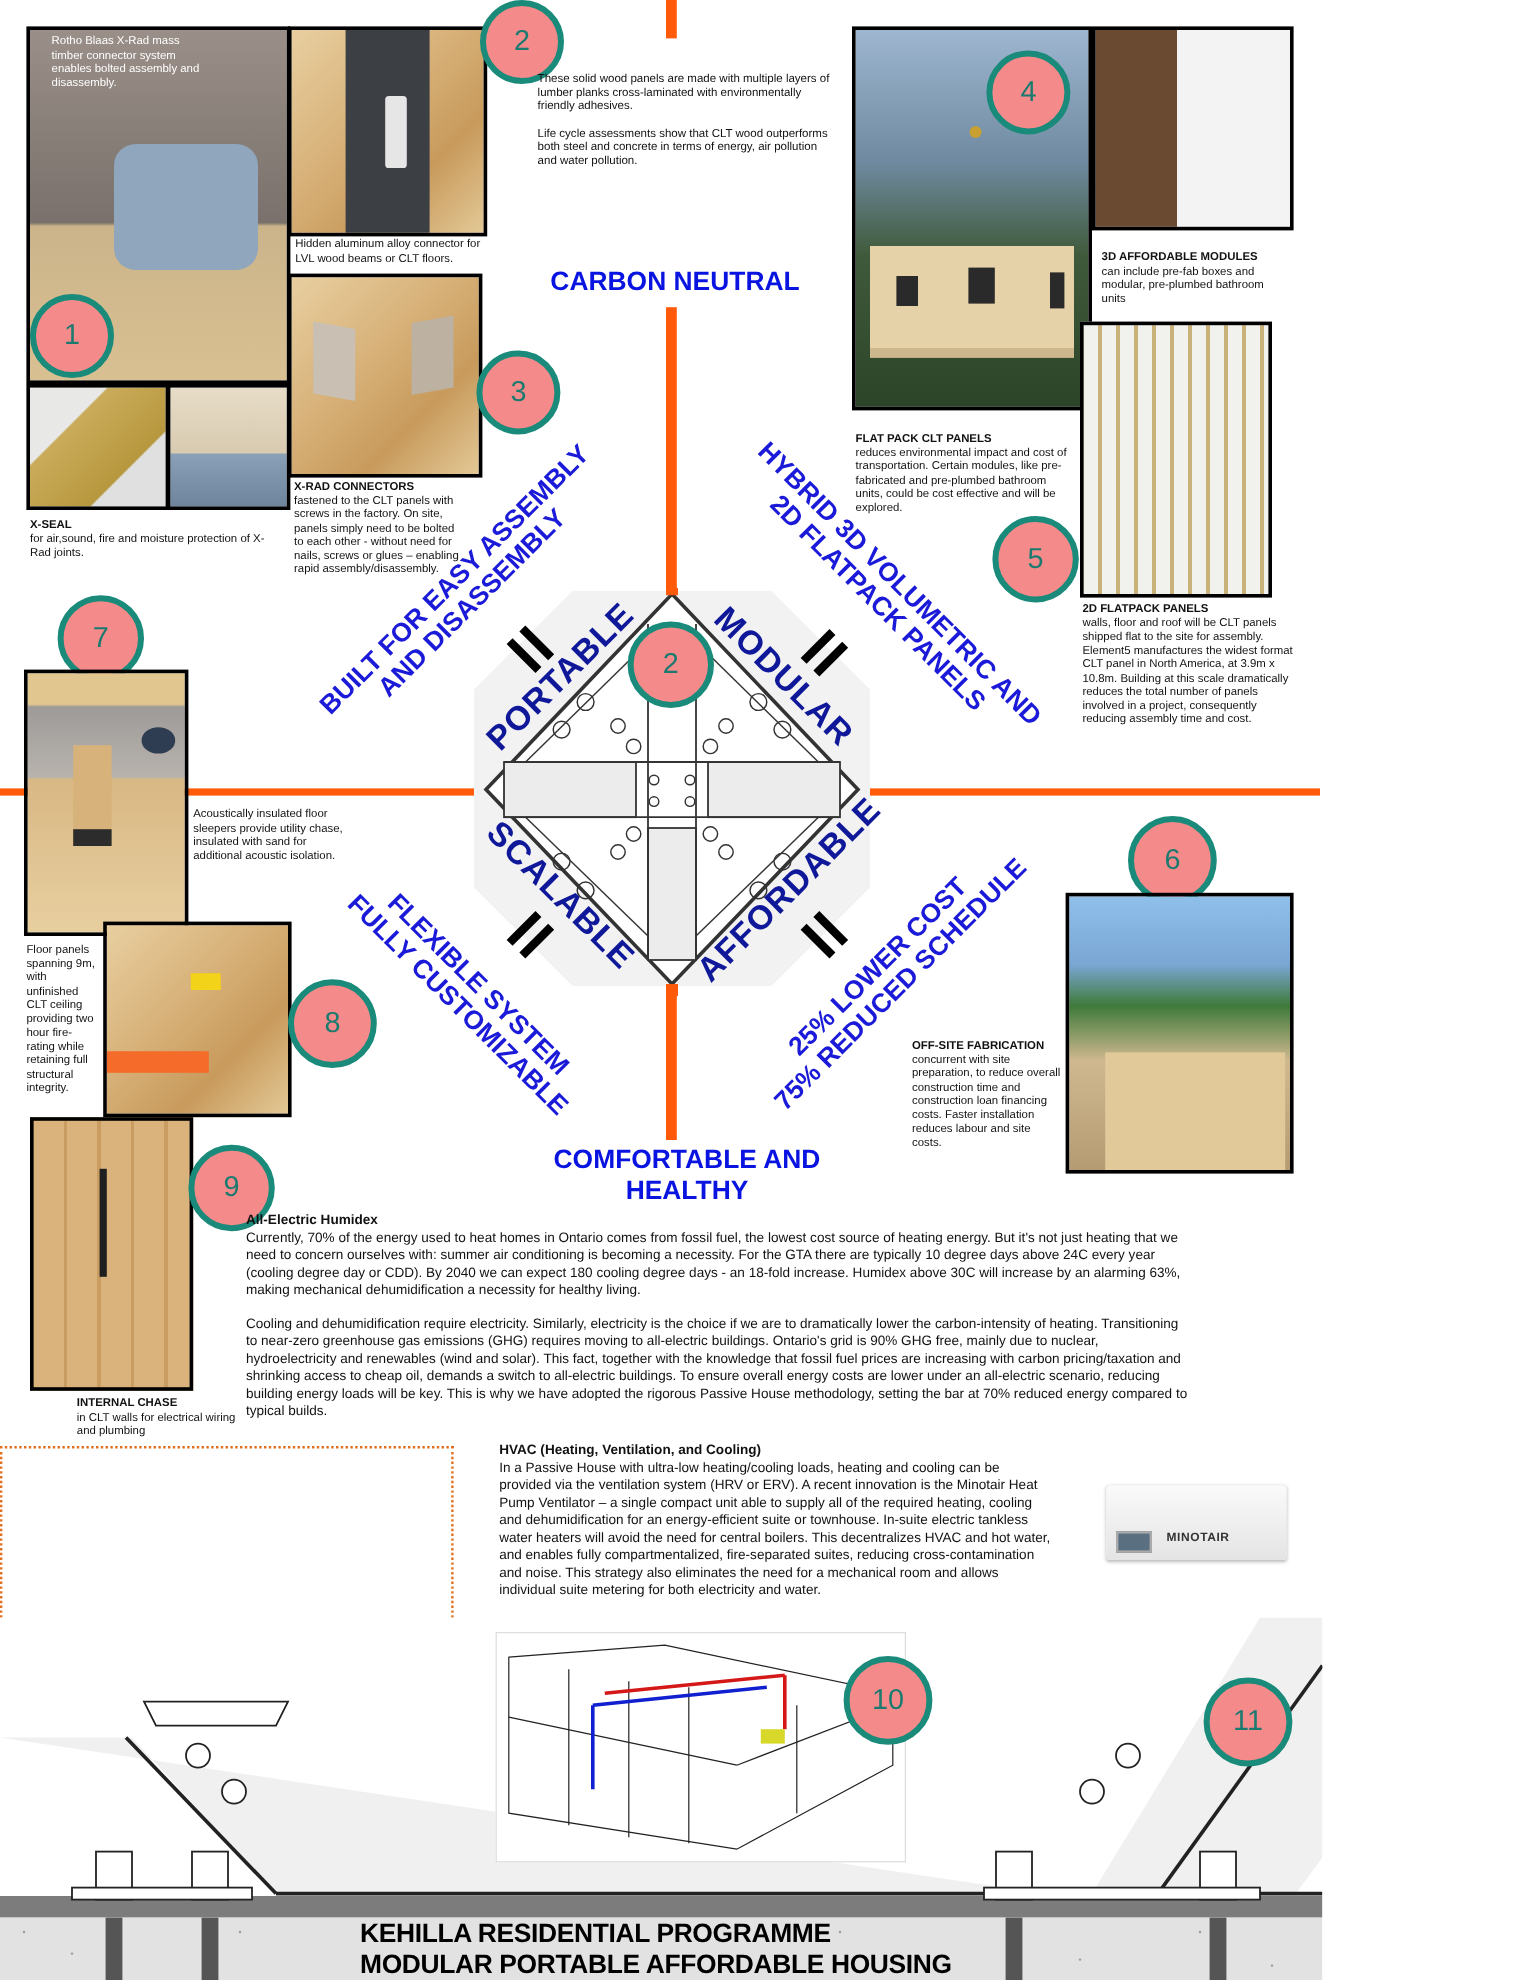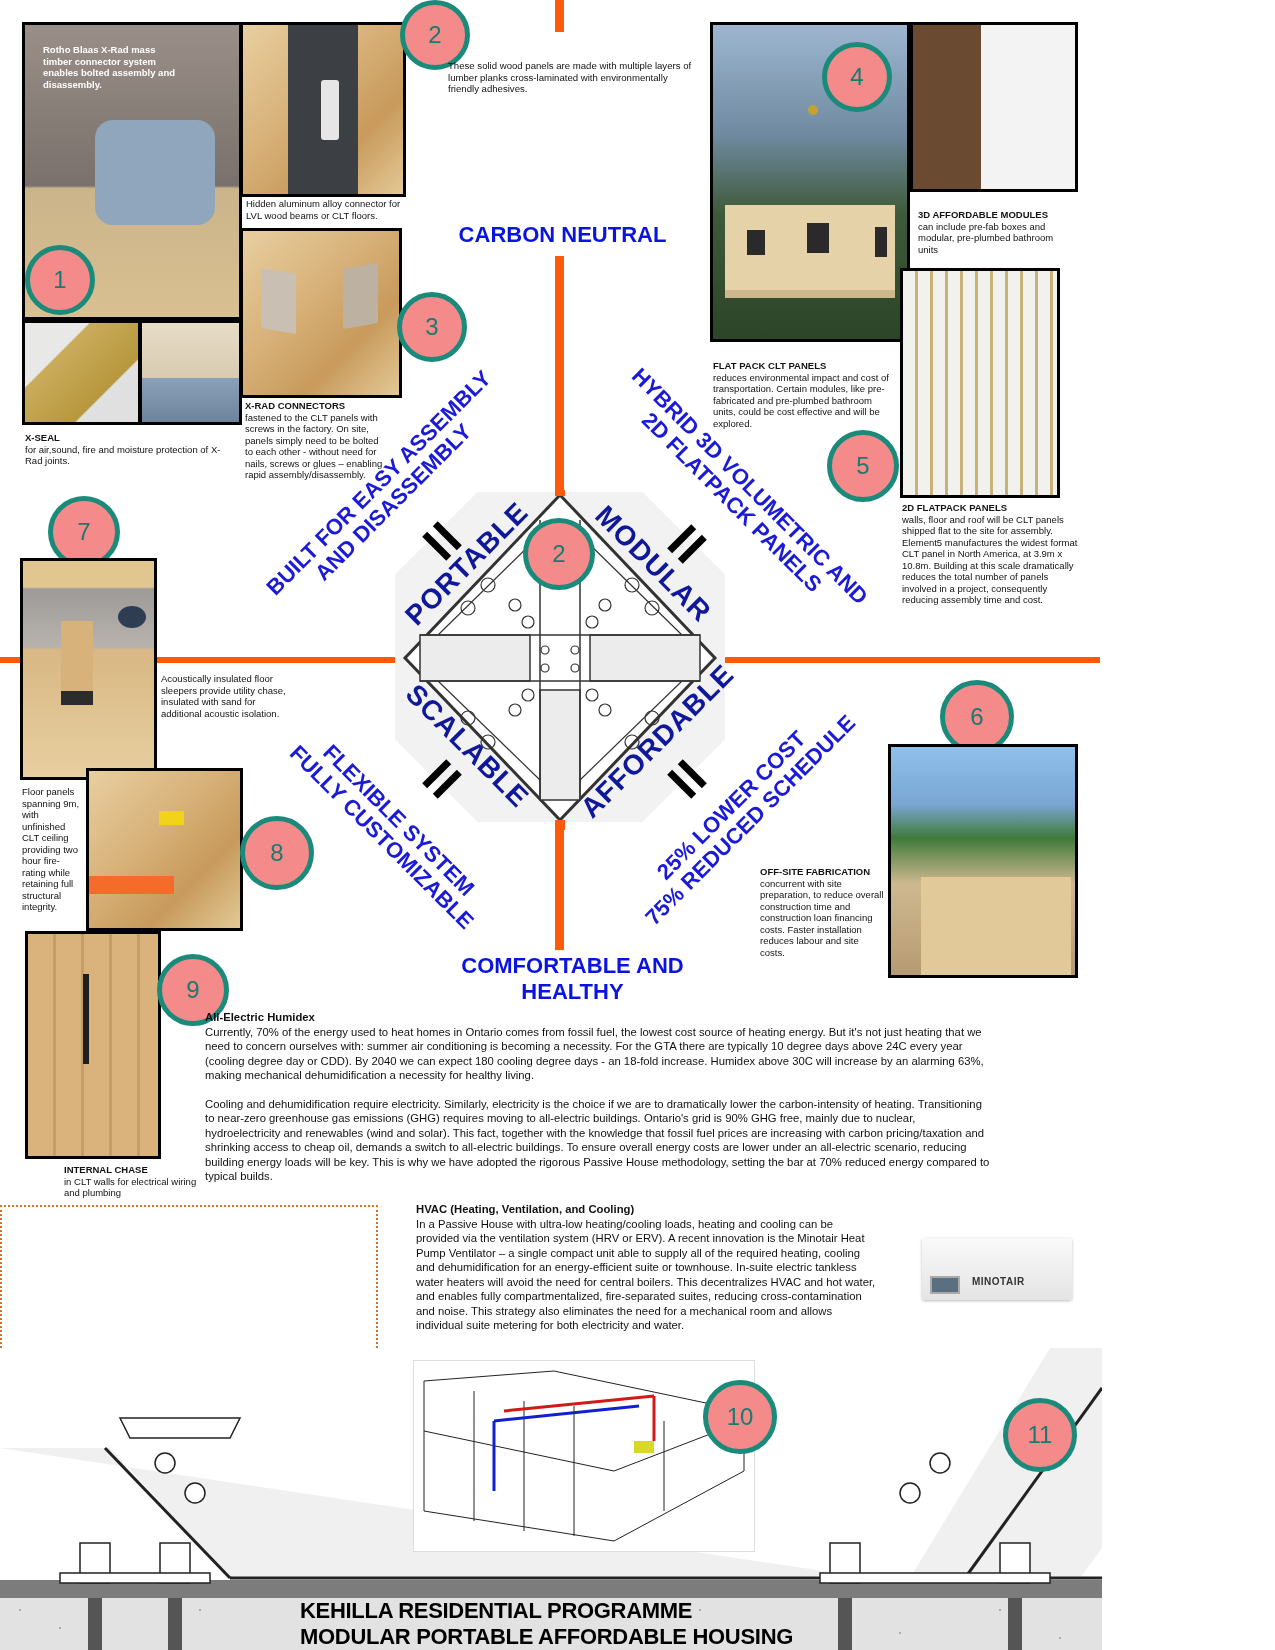--- a/index.html
+++ b/index.html
@@ -39,21 +39,21 @@
 <body>
 
 <div class="orange-v" style="left:555px;top:0;height:32px;"></div>
 <div class="orange-v" style="left:555px;top:256px;height:236px;"></div>
 <div class="orange-v" style="left:555px;top:822px;height:128px;"></div>
 <div class="orange-h" style="left:0;top:657px;width:400px;"></div>
 <div class="orange-h" style="left:722px;top:657px;width:378px;"></div>
 
 <div class="photo greywall" style="left:22px;top:22px;width:220px;height:298px;">
   <div class="plate" style="left:70px;top:95px;width:120px;height:105px;transform:rotate(0deg);"></div>
-  <div class="abs" style="left:18px;top:19px;width:135px;color:#fff;font-weight:bold;font-size:9.5px;line-height:11.5px;">Rotho Blaas X-Rad mass timber connector system enables bolted assembly and disassembly.</div>
+  <div class="abs" style="left:18px;top:4px;width:135px;color:#fff;font-weight:normal;font-size:9.5px;line-height:11.5px;">Rotho Blaas X-Rad mass timber connector system enables bolted assembly and disassembly.</div>
 </div>
 <div class="photo wood" style="left:240px;top:22px;width:166px;height:175px;">
   <div class="abs dark" style="left:45px;top:0;width:70px;height:175px;background:#3c3f44;"></div>
   <div class="abs" style="left:78px;top:55px;width:18px;height:60px;background:#e6e6e6;border-radius:3px;"></div>
 </div>
 <div class="cap" style="left:246px;top:198px;width:170px;">Hidden aluminum alloy connector for LVL wood beams or CLT floors.</div>
 <div class="photo wood" style="left:240px;top:228px;width:162px;height:170px;">
   <div class="abs" style="left:18px;top:40px;width:35px;height:60px;background:#c9bfb3;transform:skewY(10deg);"></div>
   <div class="abs" style="left:100px;top:35px;width:35px;height:60px;background:#bdb1a2;transform:skewY(-10deg);"></div>
 </div>
@@ -67,20 +67,21 @@
   <span class="t">X-RAD CONNECTORS</span>
   <span>fastened to the CLT panels with screws in the factory. On site, panels simply need to be bolted to each other - without need for nails, screws or glues – enabling rapid assembly/disassembly.</span>
 </div>
 
 <div class="badge" style="left:25px;top:245px;width:70px;height:70px;">1</div>
 <div class="badge" style="left:400px;top:0px;width:70px;height:70px;">2</div>
 <div class="badge" style="left:397px;top:292px;width:70px;height:70px;">3</div>
 
 <div class="body-text" style="left:448px;top:60px;width:245px;font-size:9.6px;line-height:11.6px;">
   <p style="margin-bottom:11px;">These solid wood panels are made with multiple layers of lumber planks cross-laminated with environmentally friendly adhesives.</p>
+  <p>Life cycle assessments show that CLT wood outperforms both steel and concrete in terms of energy, air pollution and water pollution.</p>
 </div>
 <div class="blue-h" style="left:440px;top:222px;width:245px;font-size:22px;">CARBON NEUTRAL</div>
 
 <div class="photo sky" style="left:710px;top:22px;width:200px;height:320px;">
   <div class="abs" style="left:12px;top:180px;width:170px;height:85px;background:#e6d2a8;border-bottom:8px solid #cdb78c;">
     <div class="abs" style="left:22px;top:25px;width:18px;height:25px;background:#2a2a2a;"></div>
     <div class="abs" style="left:82px;top:18px;width:22px;height:30px;background:#2a2a2a;"></div>
     <div class="abs" style="left:150px;top:22px;width:12px;height:30px;background:#2a2a2a;"></div>
   </div>
   <div class="abs" style="left:95px;top:80px;width:10px;height:10px;background:#c8a032;border-radius:50%;"></div>

